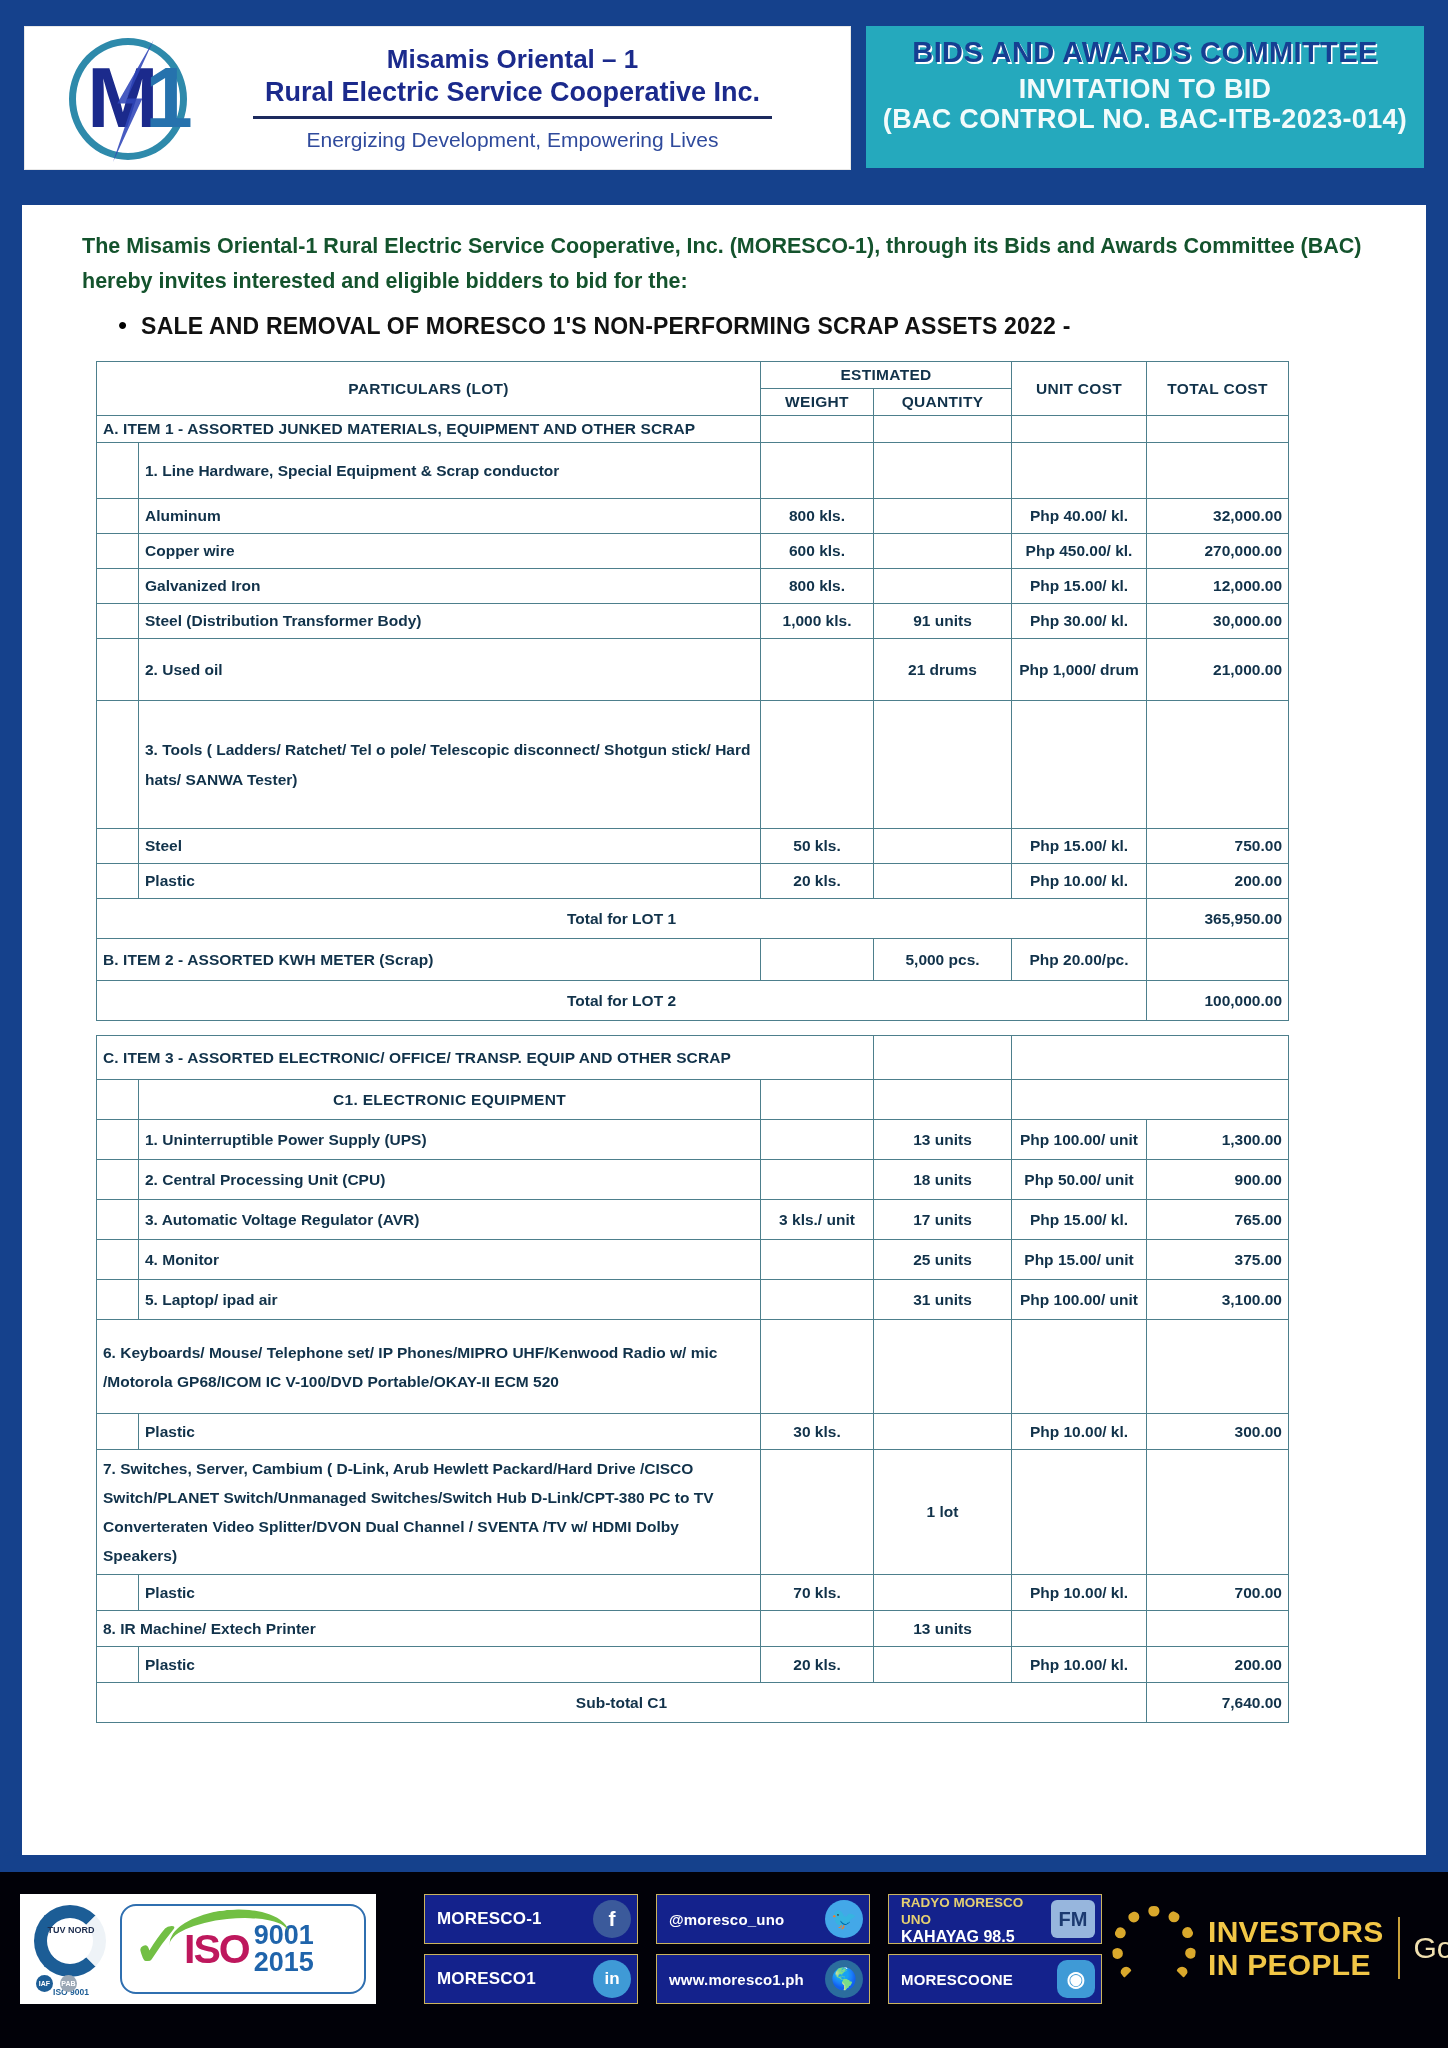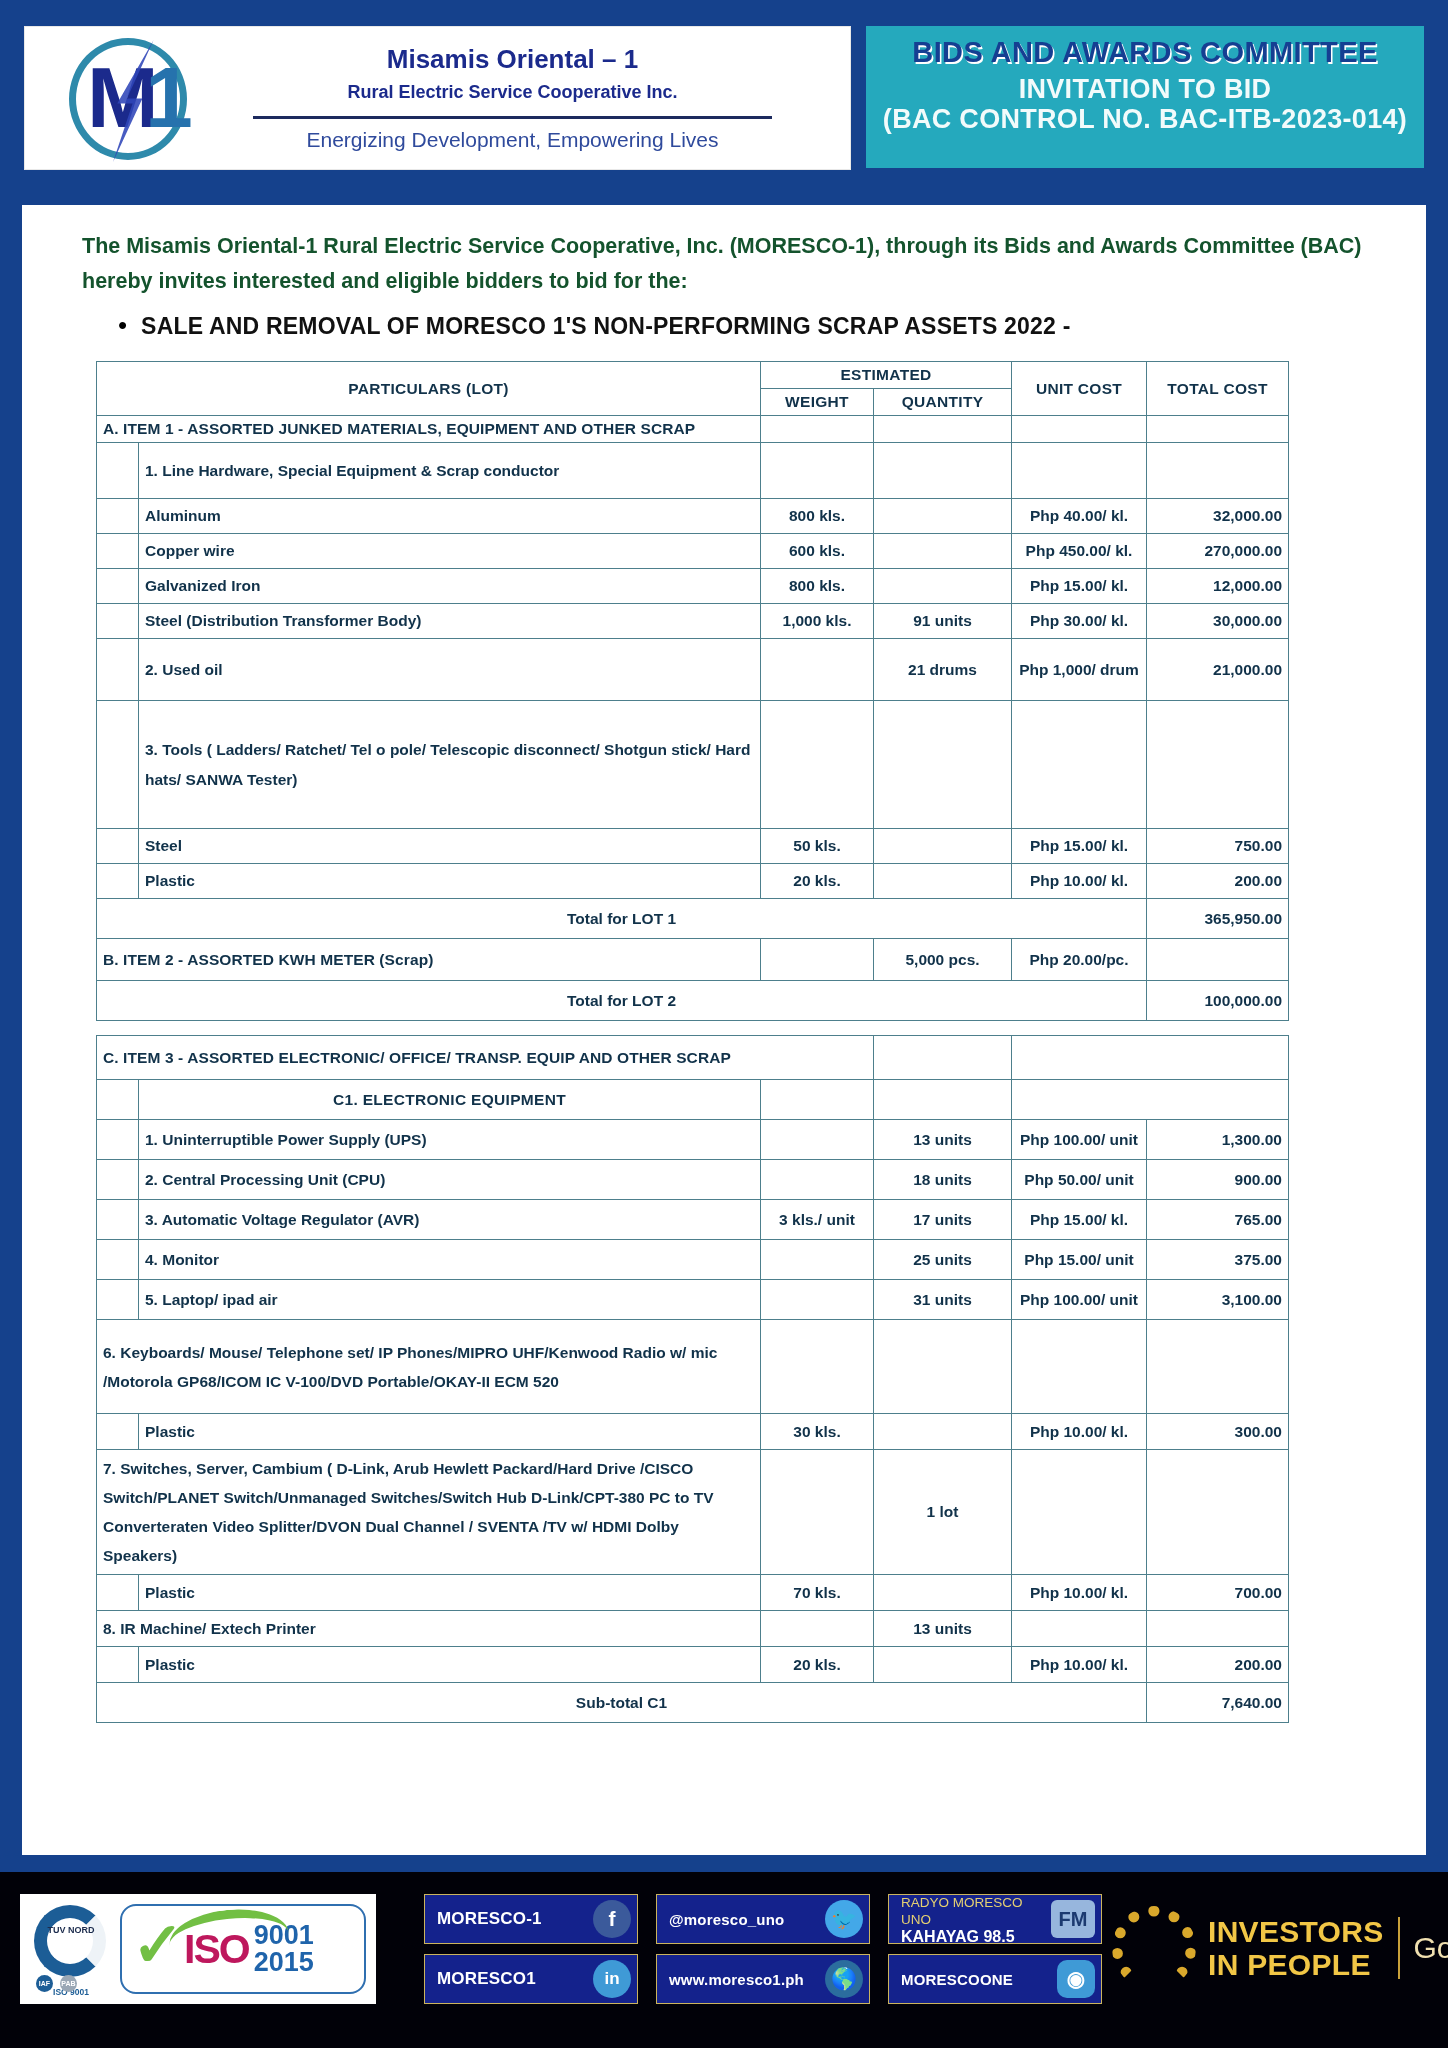--- a/index.html
+++ b/index.html
@@ -43,21 +43,21 @@
     clip-path:polygon(78% 0%, 40% 48%, 62% 48%, 20% 100%, 48% 52%, 26% 52%);
   }
   .logo-text{
     flex:1 1 auto;text-align:center;padding-right:26px;
   }
   .logo-l1{
     font-size:26px;font-weight:bold;color:#1b2a8c;letter-spacing:0px;
     line-height:32px;
   }
   .logo-l2{
-    font-size:18px;font-weight:bold;color:#1b2a8c;line-height:34px;
+    font-size:27px;font-weight:bold;color:#1b2a8c;line-height:34px;
   }
   .logo-rule{
     height:3px;background:#1c2a5e;margin:7px 52px 7px 52px;
   }
   .logo-l3{
     font-size:21px;color:#2f4a9c;line-height:28px;
   }
   .bac-box{
     position:absolute;left:866px;top:26px;width:558px;height:142px;
     background:#25a9bd;text-align:center;
@@ -193,21 +193,21 @@
   .soc-i.li{background:#3f9ad6;}
   .soc-i.ig{background:#3f9ad6;border-radius:10px;}
   .soc-i.web{background:#2b6d9e;}
   .soc-i.fm{
     background:#97b6dd;border-radius:6px;color:#1c3a70;font-size:20px;
     width:44px;height:38px;
   }
   .radyo{
     display:flex;flex-direction:column;justify-content:center;line-height:17px;
   }
-  .radyo-a{color:#e4cf72;font-size:13.5px;font-weight:normal;}
+  .radyo-a{color:#e4cf72;font-size:13.5px;font-weight:bold;}
   .radyo-b{color:#ffffff;font-size:16px;font-weight:bold;}
   .iip{
     position:absolute;left:1112px;top:34px;display:flex;align-items:center;
   }
   .iip-wreath{
     width:84px;height:84px;border-radius:50%;
     border:11px dotted #d9a82c;border-bottom-color:transparent;
     box-sizing:border-box;margin-right:12px;
   }
   .iip-txt{

